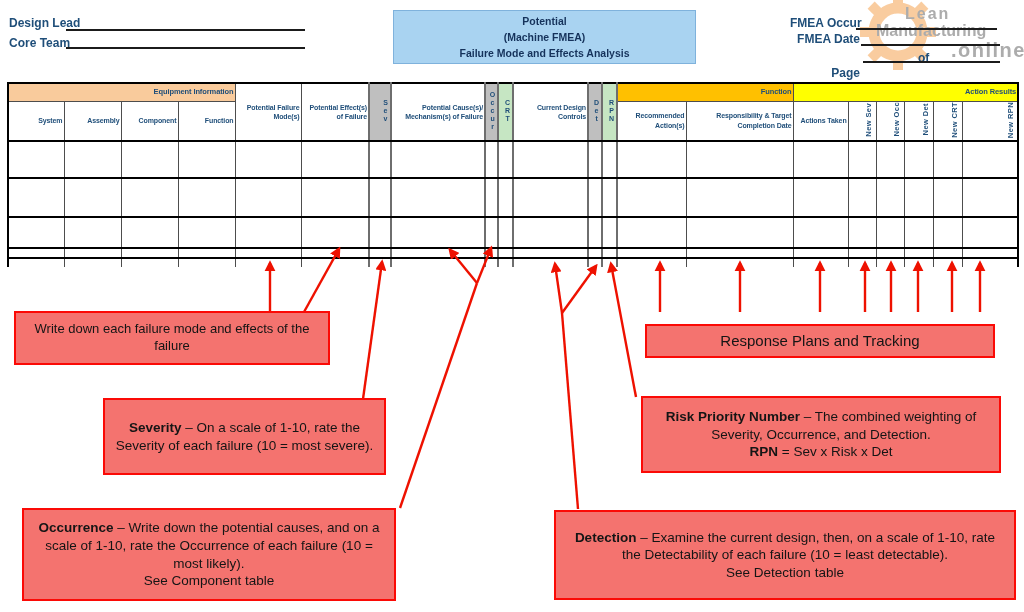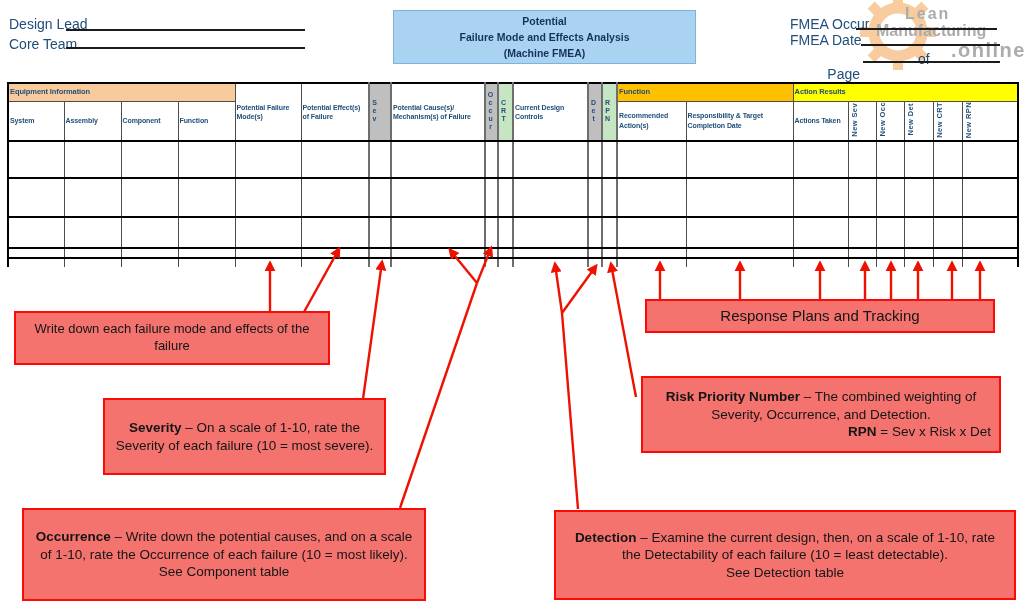--- a/index.html
+++ b/index.html
@@ -1,35 +1,35 @@
 <!DOCTYPE html>
 <html><head>
 <meta charset="utf-8">
 <style>
   html,body{margin:0;padding:0;background:#fff;}
   .canvas{position:relative;width:1024px;height:612px;background:#fff;
           font-family:"Liberation Sans",sans-serif;overflow:hidden;}
 
   
-  .lbl{position:absolute;font-size:14px;font-weight:normal;color:#1F4E79;z-index:3;white-space:nowrap;}
+  .lbl{position:absolute;font-size:12px;font-weight:bold;color:#1F4E79;z-index:3;white-space:nowrap;}
   .lbl.right{text-align:right;}
   .fill-line{position:absolute;height:0;border-bottom:2px solid #1b1b1b;z-index:3;}
   .titlebox{position:absolute;left:393px;top:10px;width:301px;height:52px;background:#A9D3F1;
             border:1px solid #7FB2DC;display:flex;flex-direction:column;justify-content:center;
             text-align:center;font-size:10.5px;font-weight:bold;color:#15325B;line-height:1.55;z-index:3;}
 
   
   .wm-text{position:absolute;color:#ACACAC;font-weight:bold;z-index:1;white-space:nowrap;}
   .wm-gear{position:absolute;z-index:0;opacity:.5;}
 
   
   table.fmea{position:absolute;left:7px;top:82px;width:1010px;border-collapse:collapse;
              table-layout:fixed;border:2px solid #000;border-bottom:0;z-index:2;background:#fff;}
   .fmea th,.fmea td{border:1px solid #4d4d4d;padding:0 1px;box-sizing:border-box;}
-  .fmea th{font-size:7px;font-weight:bold;color:#1F4E79;text-align:left;vertical-align:middle;
+  .fmea th{font-size:7px;font-weight:bold;color:#1F4E79;text-align:right;vertical-align:middle;
            line-height:1.35;letter-spacing:-0.1px;background:#fff;}
   .fmea thead th{border-bottom:2px solid #000;}
   .fmea thead tr.grp th.band{border-bottom:1px solid #4d4d4d;height:18px;font-size:7.5px;}
   .band-equip{background:#F9CB9C !important;}
   .band-actions{background:#FFC000 !important;}
   .band-results{background:#FFFF00 !important;}
   .gray{background:#BFBFBF !important;}
   .green{background:#C6E6C3 !important;}
   .vcell{border-left:2px solid #6e6e6e !important;border-right:2px solid #6e6e6e !important;}
   .vstack{writing-mode:vertical-lr;text-orientation:upright;font-size:7px;line-height:1;
@@ -75,22 +75,22 @@
   <span class="wm-text" style="left:876px;top:22px;font-size:16px;">Manufacturing</span>
   <span class="wm-text" style="left:951px;top:39px;font-size:20px;letter-spacing:1.5px;">.online</span>
 
   <span class="lbl" style="left:9px;top:16px;">Design Lead</span>
   <div class="fill-line" style="left:66px;top:29px;width:239px;"></div>
   <span class="lbl" style="left:9px;top:36px;">Core Team</span>
   <div class="fill-line" style="left:66px;top:47px;width:239px;"></div>
 
   <div class="titlebox">
     <div>Potential</div>
+    <div>(Machine FMEA)</div>
     <div>Failure Mode and Effects Analysis</div>
-    <div>(Machine FMEA)</div>
   </div>
 
   <span class="lbl right" style="left:790px;top:16px;width:70px;">FMEA Occur</span>
   <div class="fill-line" style="left:856px;top:28px;width:141px;"></div>
   <span class="lbl right" style="left:790px;top:32px;width:70px;">FMEA Date</span>
   <div class="fill-line" style="left:861px;top:44px;width:139px;"></div>
   <span class="lbl right" style="left:790px;top:66px;width:70px;">Page</span>
   <span class="lbl" style="left:918px;top:51px;">of</span>
   <div class="fill-line" style="left:863px;top:61px;width:137px;"></div>
 
@@ -296,30 +296,30 @@
   </svg>
 
   <div class="note fs13" style="left:14px;top:311px;width:316px;height:54px;">
     <div><span>Write down each failure mode and effects of the failure</span></div>
   </div>
 
   <div class="note fs135" style="left:95px;top:398px;width:283px;height:77px;">
     <div><b>Severity</b><span> – On a scale of 1-10, rate the Severity of each failure (10 = most severe).</span></div>
   </div>
 
-  <div class="note fs135" style="left:14px;top:508px;width:404px;height:93px;">
+  <div class="note fs135" style="left:14px;top:508px;width:374px;height:93px;">
     <div><b>Occurrence</b><span> – Write down the potential causes, and on a scale of 1-10, rate the Occurrence of each failure (10 = most likely).</span></div>
     <div>See Component table</div>
   </div>
 
-  <div class="note fs15" style="left:645px;top:299px;width:350px;height:34px;">
+  <div class="note fs15" style="left:645px;top:324px;width:350px;height:34px;">
     <div><span>Response Plans and Tracking</span></div>
   </div>
 
-  <div class="note fs135" style="left:633px;top:376px;width:360px;height:77px;align-items:flex-end;">
+  <div class="note fs135" style="left:633px;top:396px;width:360px;height:77px;">
     <div><b>Risk Priority Number</b><span> – The combined weighting of Severity, Occurrence, and Detection.</span></div>
     <div><b>RPN</b><span> = Sev x Risk x Det</span></div>
   </div>
 
   <div class="note fs135" style="left:546px;top:510px;width:462px;height:90px;">
     <div><b>Detection</b><span> – Examine the current design, then, on a scale of 1-10, rate the Detectability of each failure (10 = least detectable).</span></div>
     <div>See Detection table</div>
   </div>
 
 </div>

